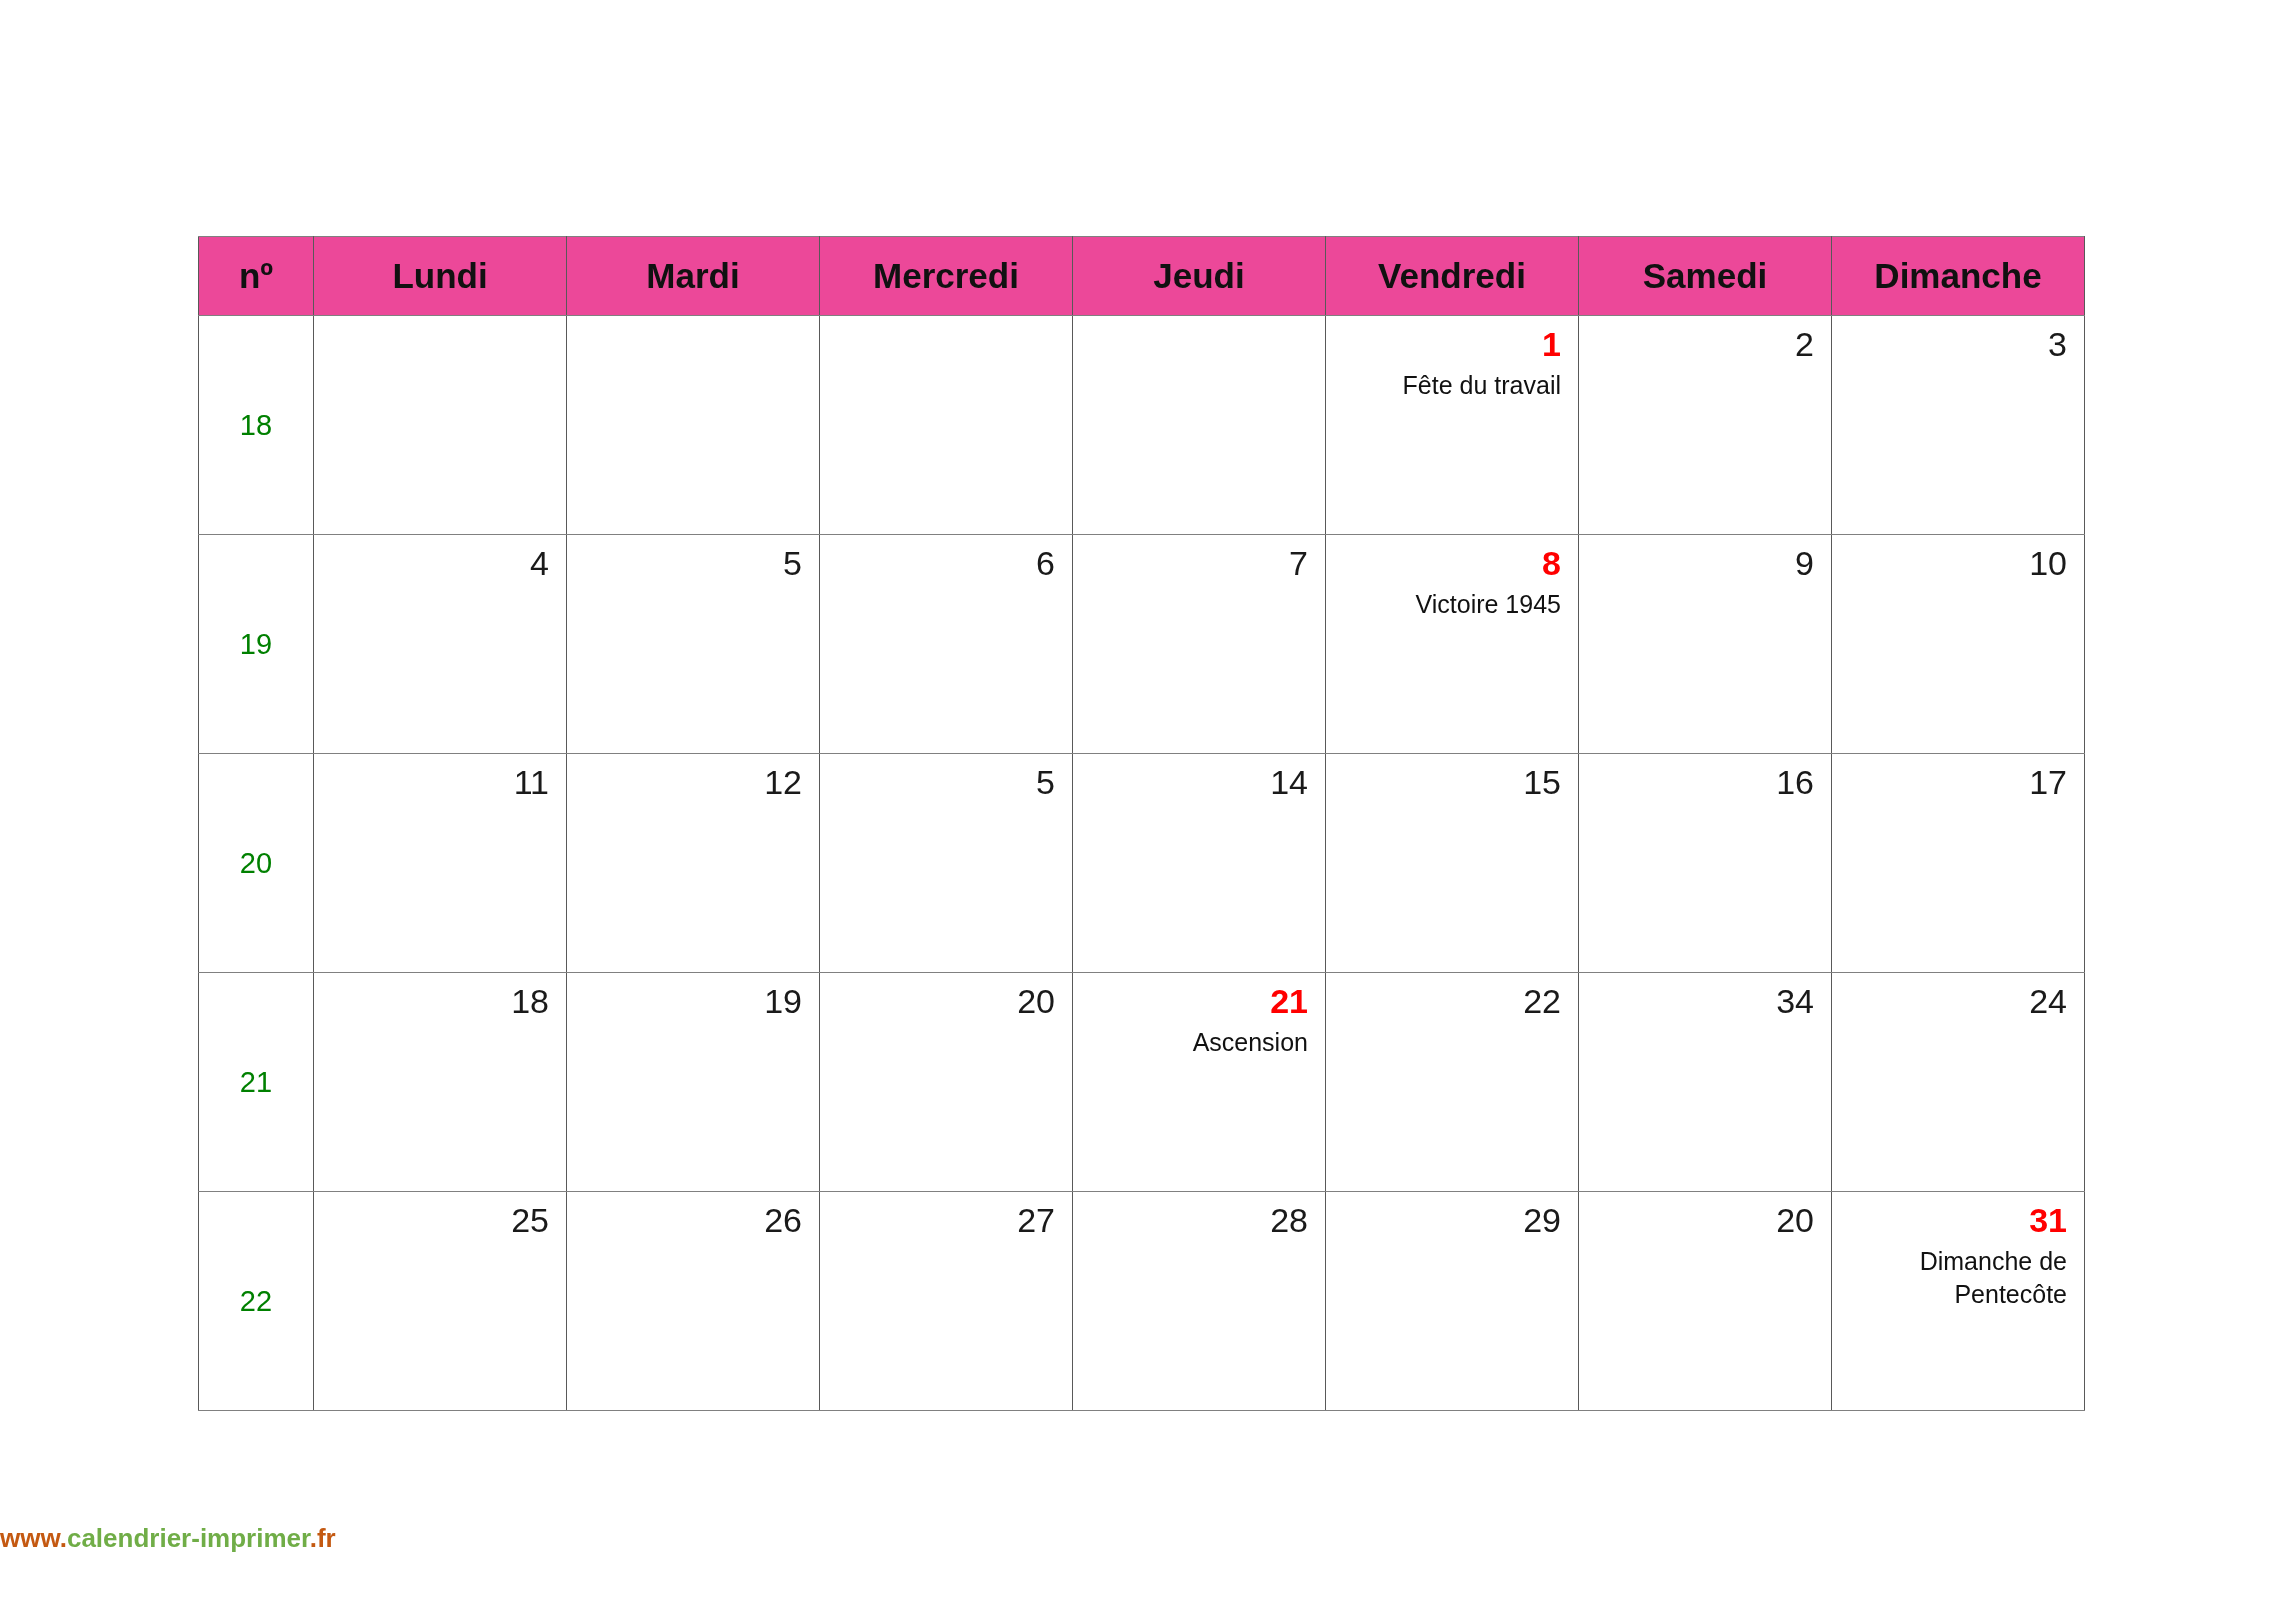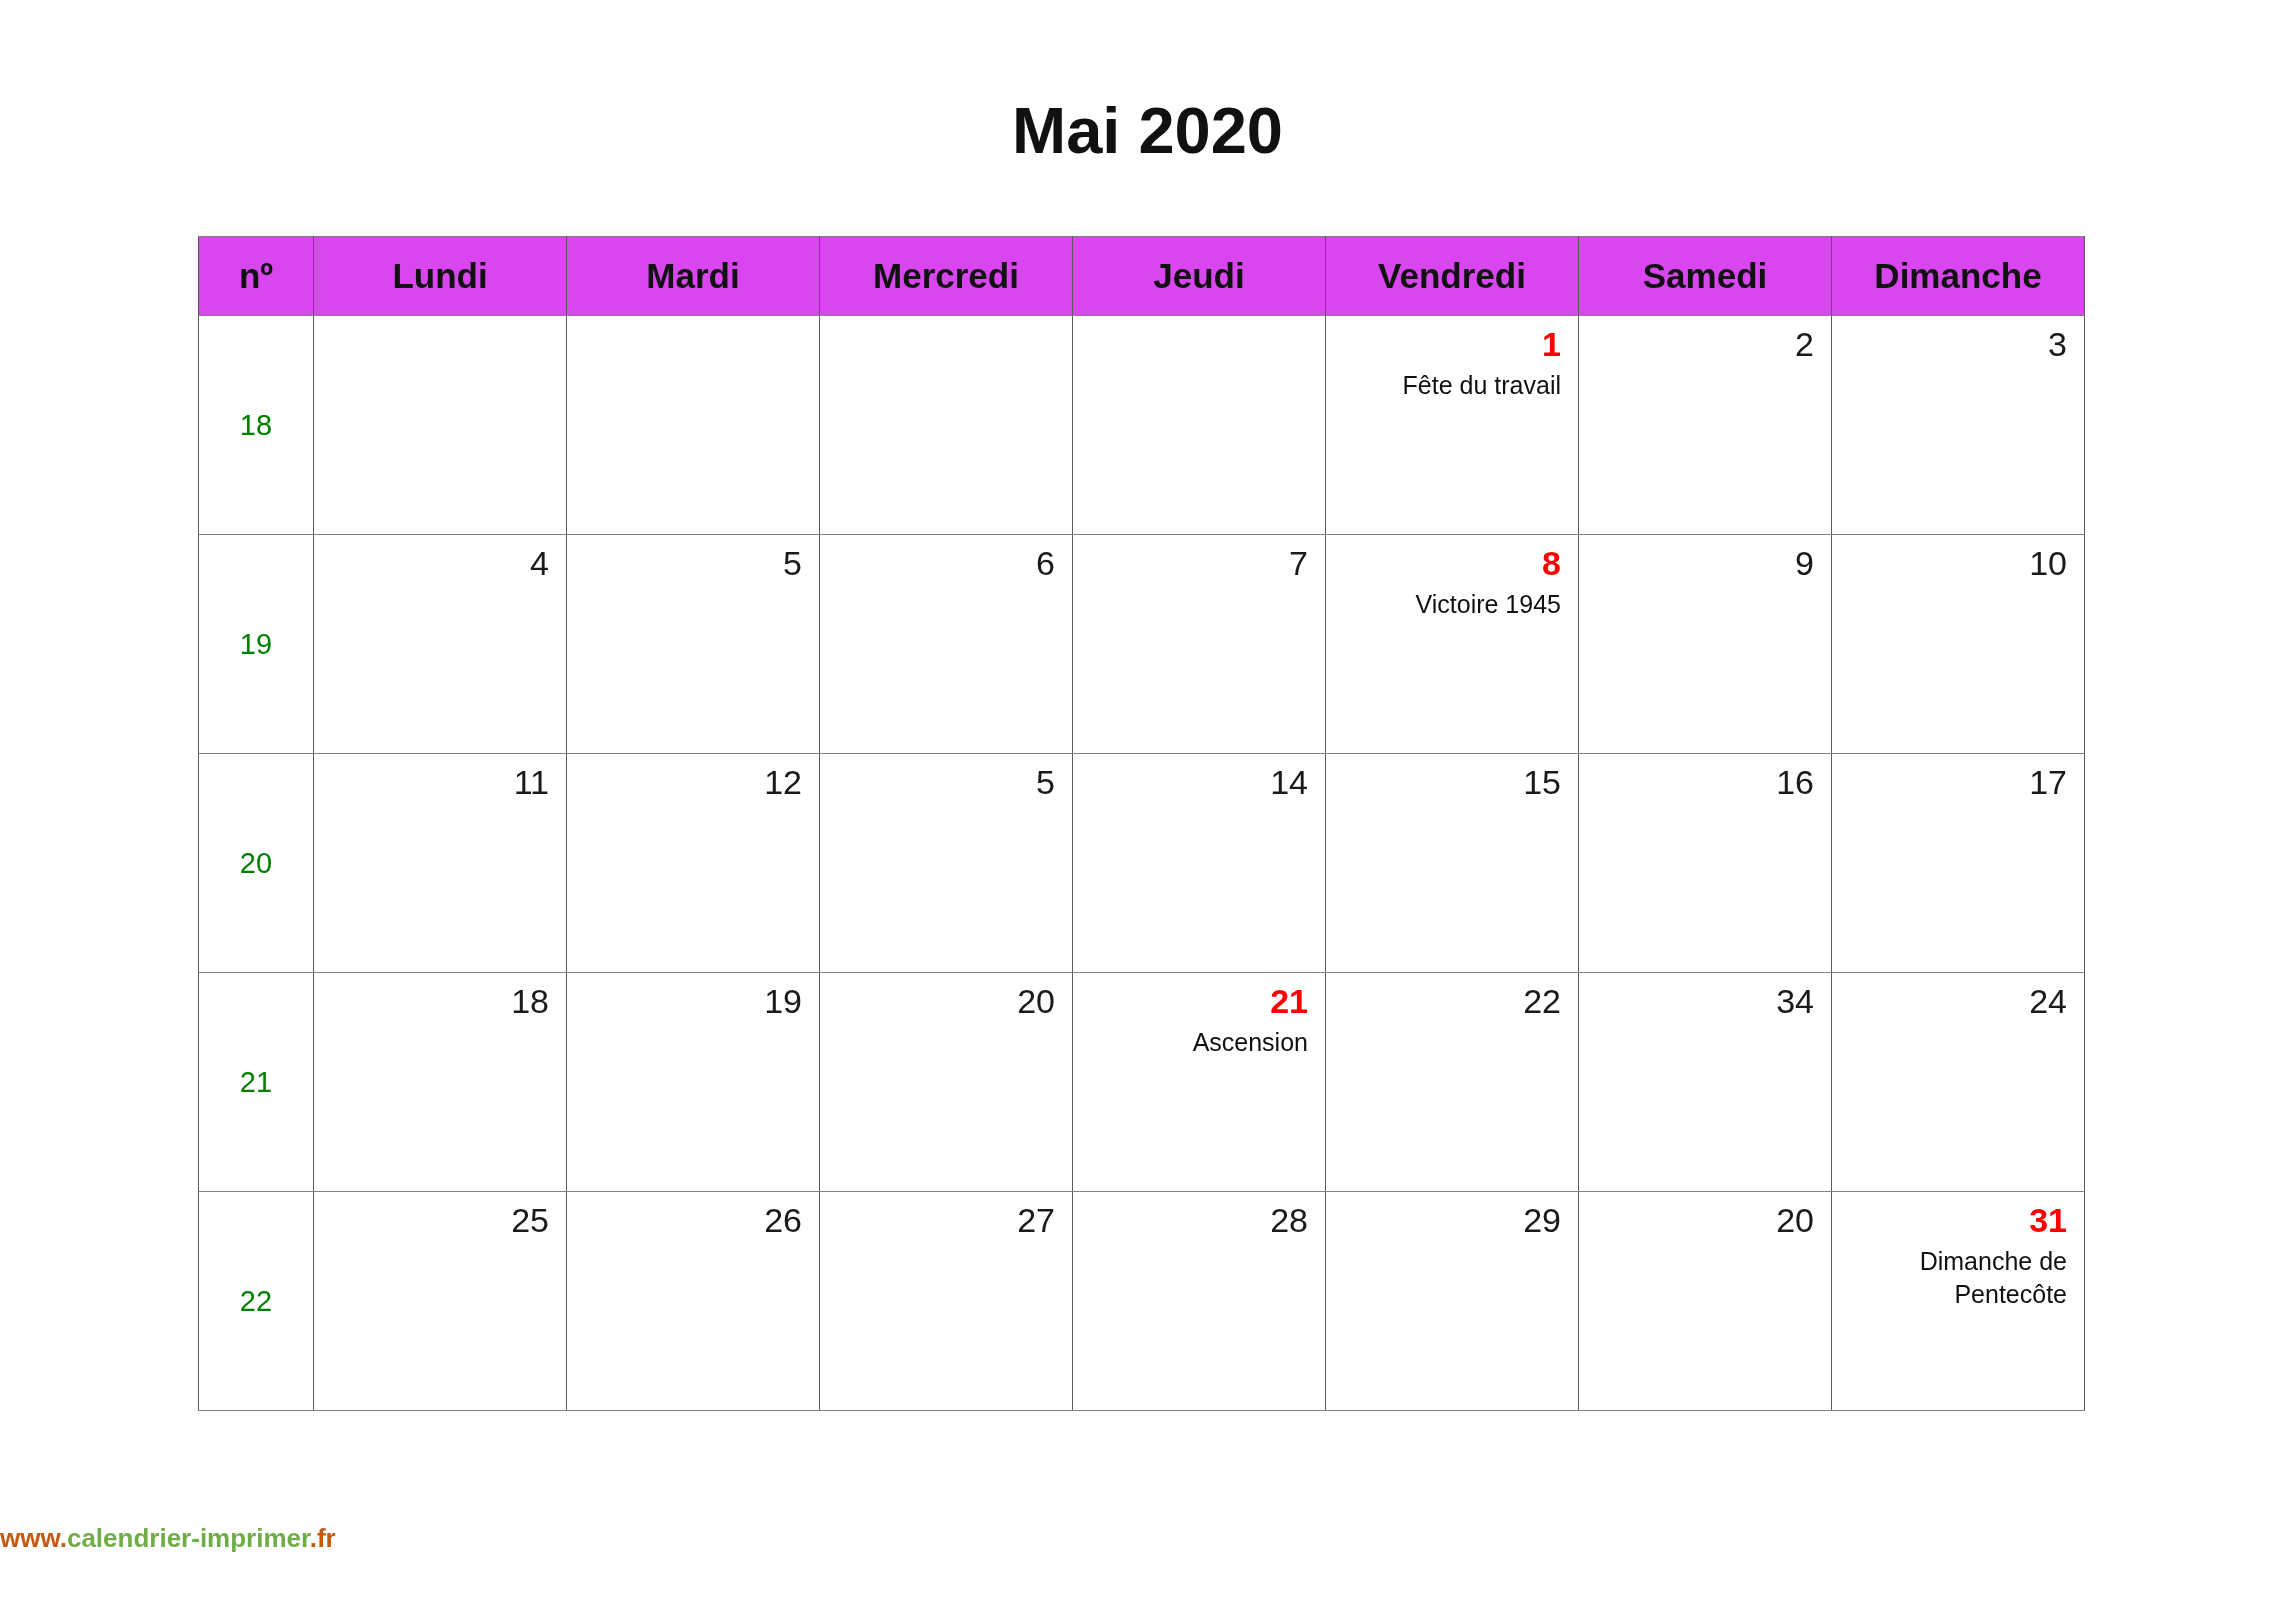--- a/index.html
+++ b/index.html
@@ -39,21 +39,21 @@
   table.calendar th,
   table.calendar td {
     border-left: 0.7px solid #595959;
     border-right: 0.7px solid #595959;
     border-top: 1.3px solid #808080;
     border-bottom: 1.3px solid #808080;
   }
   tr.headrow { height: 79px; }
   tr.weekrow { height: 219px; }
   th.head {
-    background: #d946ef;
+    background: #ec4899;
     font-size: 35px;
     font-weight: bold;
     color: #111111;
     text-align: center;
     vertical-align: middle;
   }
   td.weeknum {
     text-align: center;
     vertical-align: middle;
     font-size: 29px;
@@ -92,21 +92,20 @@
   }
   .footer .orange { color: #c45911; }
   .footer .green  { color: #70ad47; }
   .footer a { text-decoration: none; }
 </style>
 </head>
 <body>
 
 <div class="page">
 
-  <div class="title">Mai 2020</div>
 
   <table class="calendar">
     <colgroup>
       <col class="weekcol">
       <col class="daycol">
         <col class="daycol">
         <col class="daycol">
         <col class="daycol">
       <col class="daycol">
         <col class="daycol">

